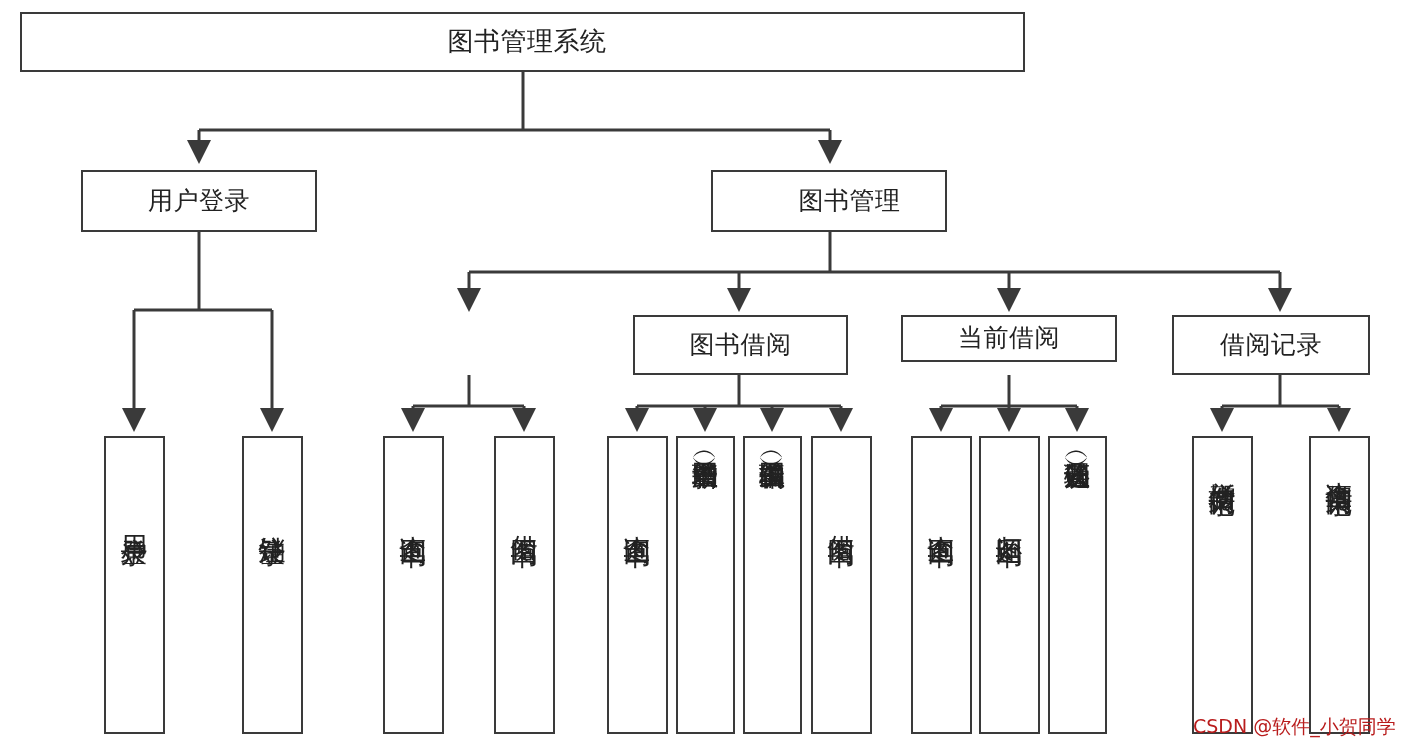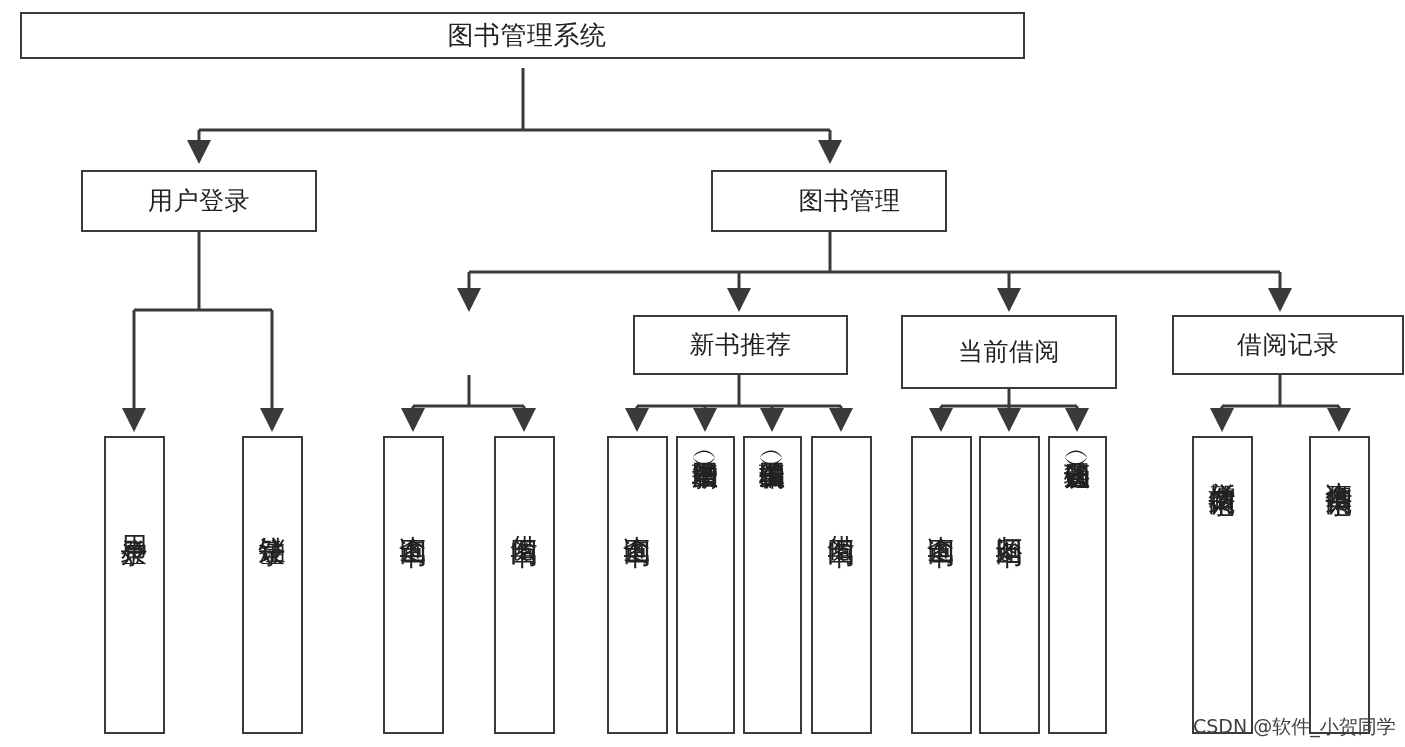--- a/index.html
+++ b/index.html
@@ -67,21 +67,21 @@
   }
   .node.v.tight .label {
     font-size: 26px;
     letter-spacing: 0px;
   }
   .watermark {
     position: absolute;
     left: 1193px;
     top: 714px;
     font-size: 19px;
-    color: #404040;
+    color: #b91c1c;
     white-space: nowrap;
     z-index: 5;
     font-family: "DejaVu Sans", "Liberation Sans", sans-serif;
   }
 </style>
 </head>
 <body>
 
 <div id="canvas">
 
@@ -128,38 +128,38 @@
       <path d="M 1009 406 L 1009 428" marker-end="url(#arrow)"></path>
       <path d="M 1077 406 L 1077 428" marker-end="url(#arrow)"></path>
 
       <path d="M 1280 375 L 1280 406"></path>
       <path d="M 1222 406 L 1339 406"></path>
       <path d="M 1222 406 L 1222 428" marker-end="url(#arrow)"></path>
       <path d="M 1339 406 L 1339 428" marker-end="url(#arrow)"></path>
     </g>
   </svg>
 
-  <div class="node h root" style="left:20px; top:12px; width:1005px; height:47px;padding-left:9px;">
+  <div class="node h root" style="left:20px; top:12px; width:1005px; height:60px;padding-left:9px;">
     <span class="label">图书管理系统</span>
   </div>
 
   <div class="node h" style="left:81px; top:170px; width:236px; height:62px;">
     <span class="label">用户登录</span>
   </div>
   <div class="node h" style="left:711px; top:170px; width:236px; height:62px;padding-left:41px;">
     <span class="label">图书管理</span>
   </div>
 
   <div class="node h" style="left:633px; top:315px; width:215px; height:60px;">
-    <span class="label">新书推荐</span>
-  </div>
-  <div class="node h" style="left:901px; top:315px; width:216px; height:74px;">
+    <span class="label">图书借阅</span>
+  </div>
+  <div class="node h" style="left:901px; top:315px; width:216px; height:47px;">
     <span class="label">当前借阅</span>
   </div>
-  <div class="node h" style="left:1172px; top:315px; width:232px; height:60px;">
+  <div class="node h" style="left:1172px; top:315px; width:198px; height:60px;">
     <span class="label">借阅记录</span>
   </div>
 
   <div class="node v" style="left:104px; top:436px; width:61px; height:298px; padding-top:76px;">
     <span class="label">用户登录</span>
   </div>
   <div class="node v" style="left:242px; top:436px; width:61px; height:298px; padding-top:76px;">
     <span class="label">注销登录</span>
   </div>
 

